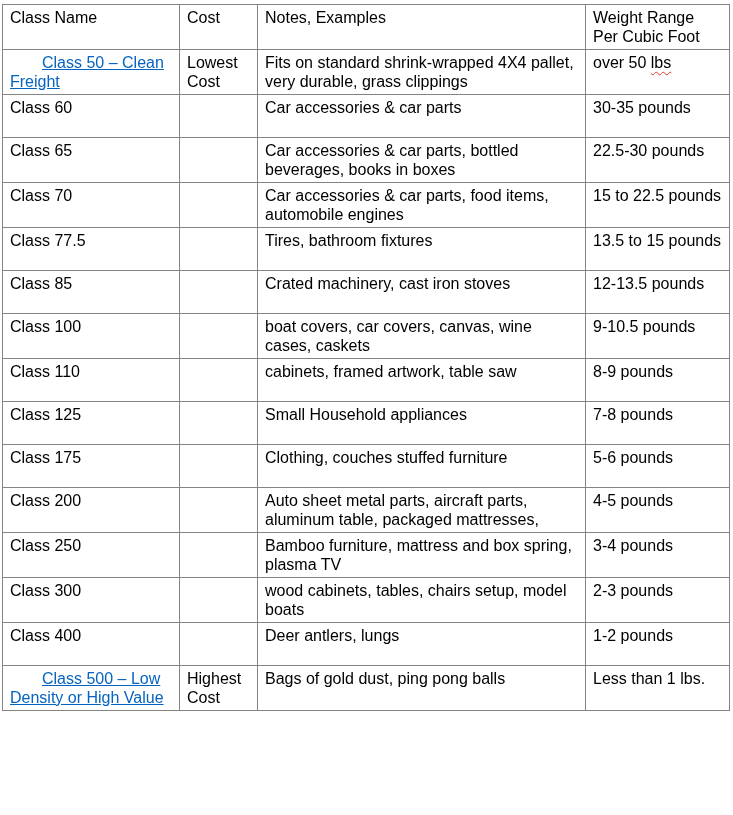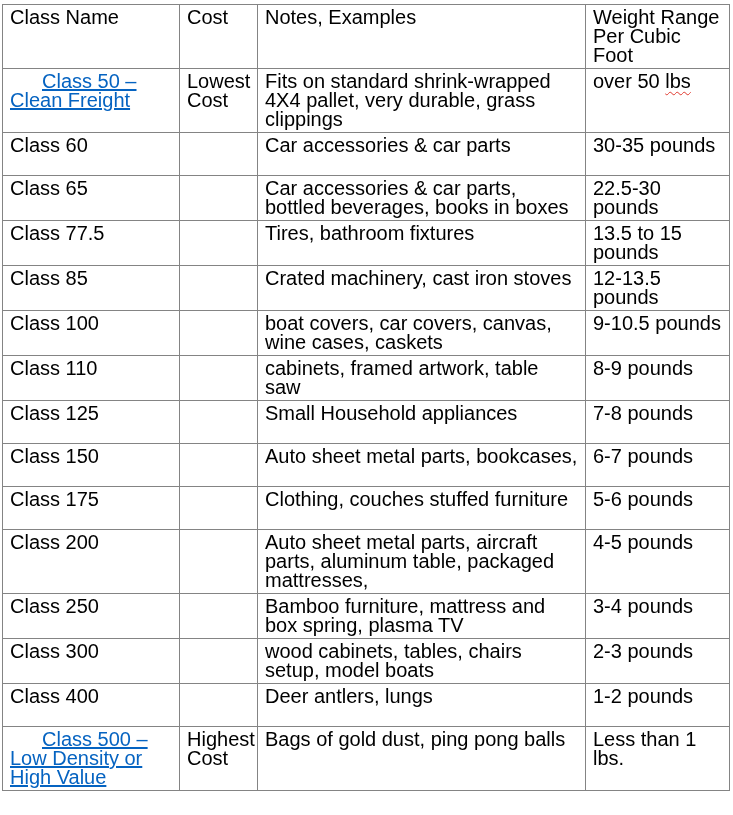--- a/index.html
+++ b/index.html
@@ -8,21 +8,21 @@
     background: #ffffff;
     width: 733px;
   }
   .page {
     width: 733px;
     height: 815px;
     background: #ffffff;
     box-sizing: border-box;
     padding: 4px 2px;
     font-family: "Liberation Sans", sans-serif;
-    font-size: 20px;
+    font-size: 16px;
     color: #000000;
   }
   table.freight-table {
     border-collapse: collapse;
     table-layout: fixed;
     width: 727px;
   }
   .freight-table col.c1 { width: 177px; }
   .freight-table col.c2 { width: 78px;  }
   .freight-table col.c3 { width: 328px; }
@@ -86,20 +86,26 @@
           <td>Car accessories &amp; car parts</td>
           <td><span>30-35 pounds</span></td>
         </tr>
         <tr>
           <td><span>Class 65</span></td>
           <td></td>
           <td>Car accessories &amp; car parts, bottled beverages, books in boxes</td>
           <td><span>22.5-30 pounds</span></td>
         </tr>
         <tr>
+          <td><span>Class 70</span></td>
+          <td></td>
+          <td>Car accessories &amp; car parts, food items, automobile engines</td>
+          <td><span>15 to 22.5 pounds</span></td>
+        </tr>
+        <tr>
           <td><span>Class 77.5</span></td>
           <td></td>
           <td>Tires, bathroom fixtures</td>
           <td><span>13.5 to 15 pounds</span></td>
         </tr>
         <tr>
           <td><span>Class 85</span></td>
           <td></td>
           <td>Crated machinery, cast iron stoves</td>
           <td><span>12-13.5 pounds</span></td>
@@ -114,26 +120,20 @@
           <td><span>Class 110</span></td>
           <td></td>
           <td>cabinets, framed artwork, table saw</td>
           <td><span>8-9 pounds</span></td>
         </tr>
         <tr>
           <td><span>Class 125</span></td>
           <td></td>
           <td>Small Household appliances</td>
           <td><span>7-8 pounds</span></td>
-        </tr>
-        <tr>
-          <td><span>Class 150</span></td>
-          <td></td>
-          <td>Auto sheet metal parts, bookcases,</td>
-          <td><span>6-7 pounds</span></td>
         </tr>
         <tr>
           <td><span>Class 175</span></td>
           <td></td>
           <td>Clothing, couches stuffed furniture</td>
           <td><span>5-6 pounds</span></td>
         </tr>
         <tr>
           <td><span>Class 200</span></td>
           <td></td>

